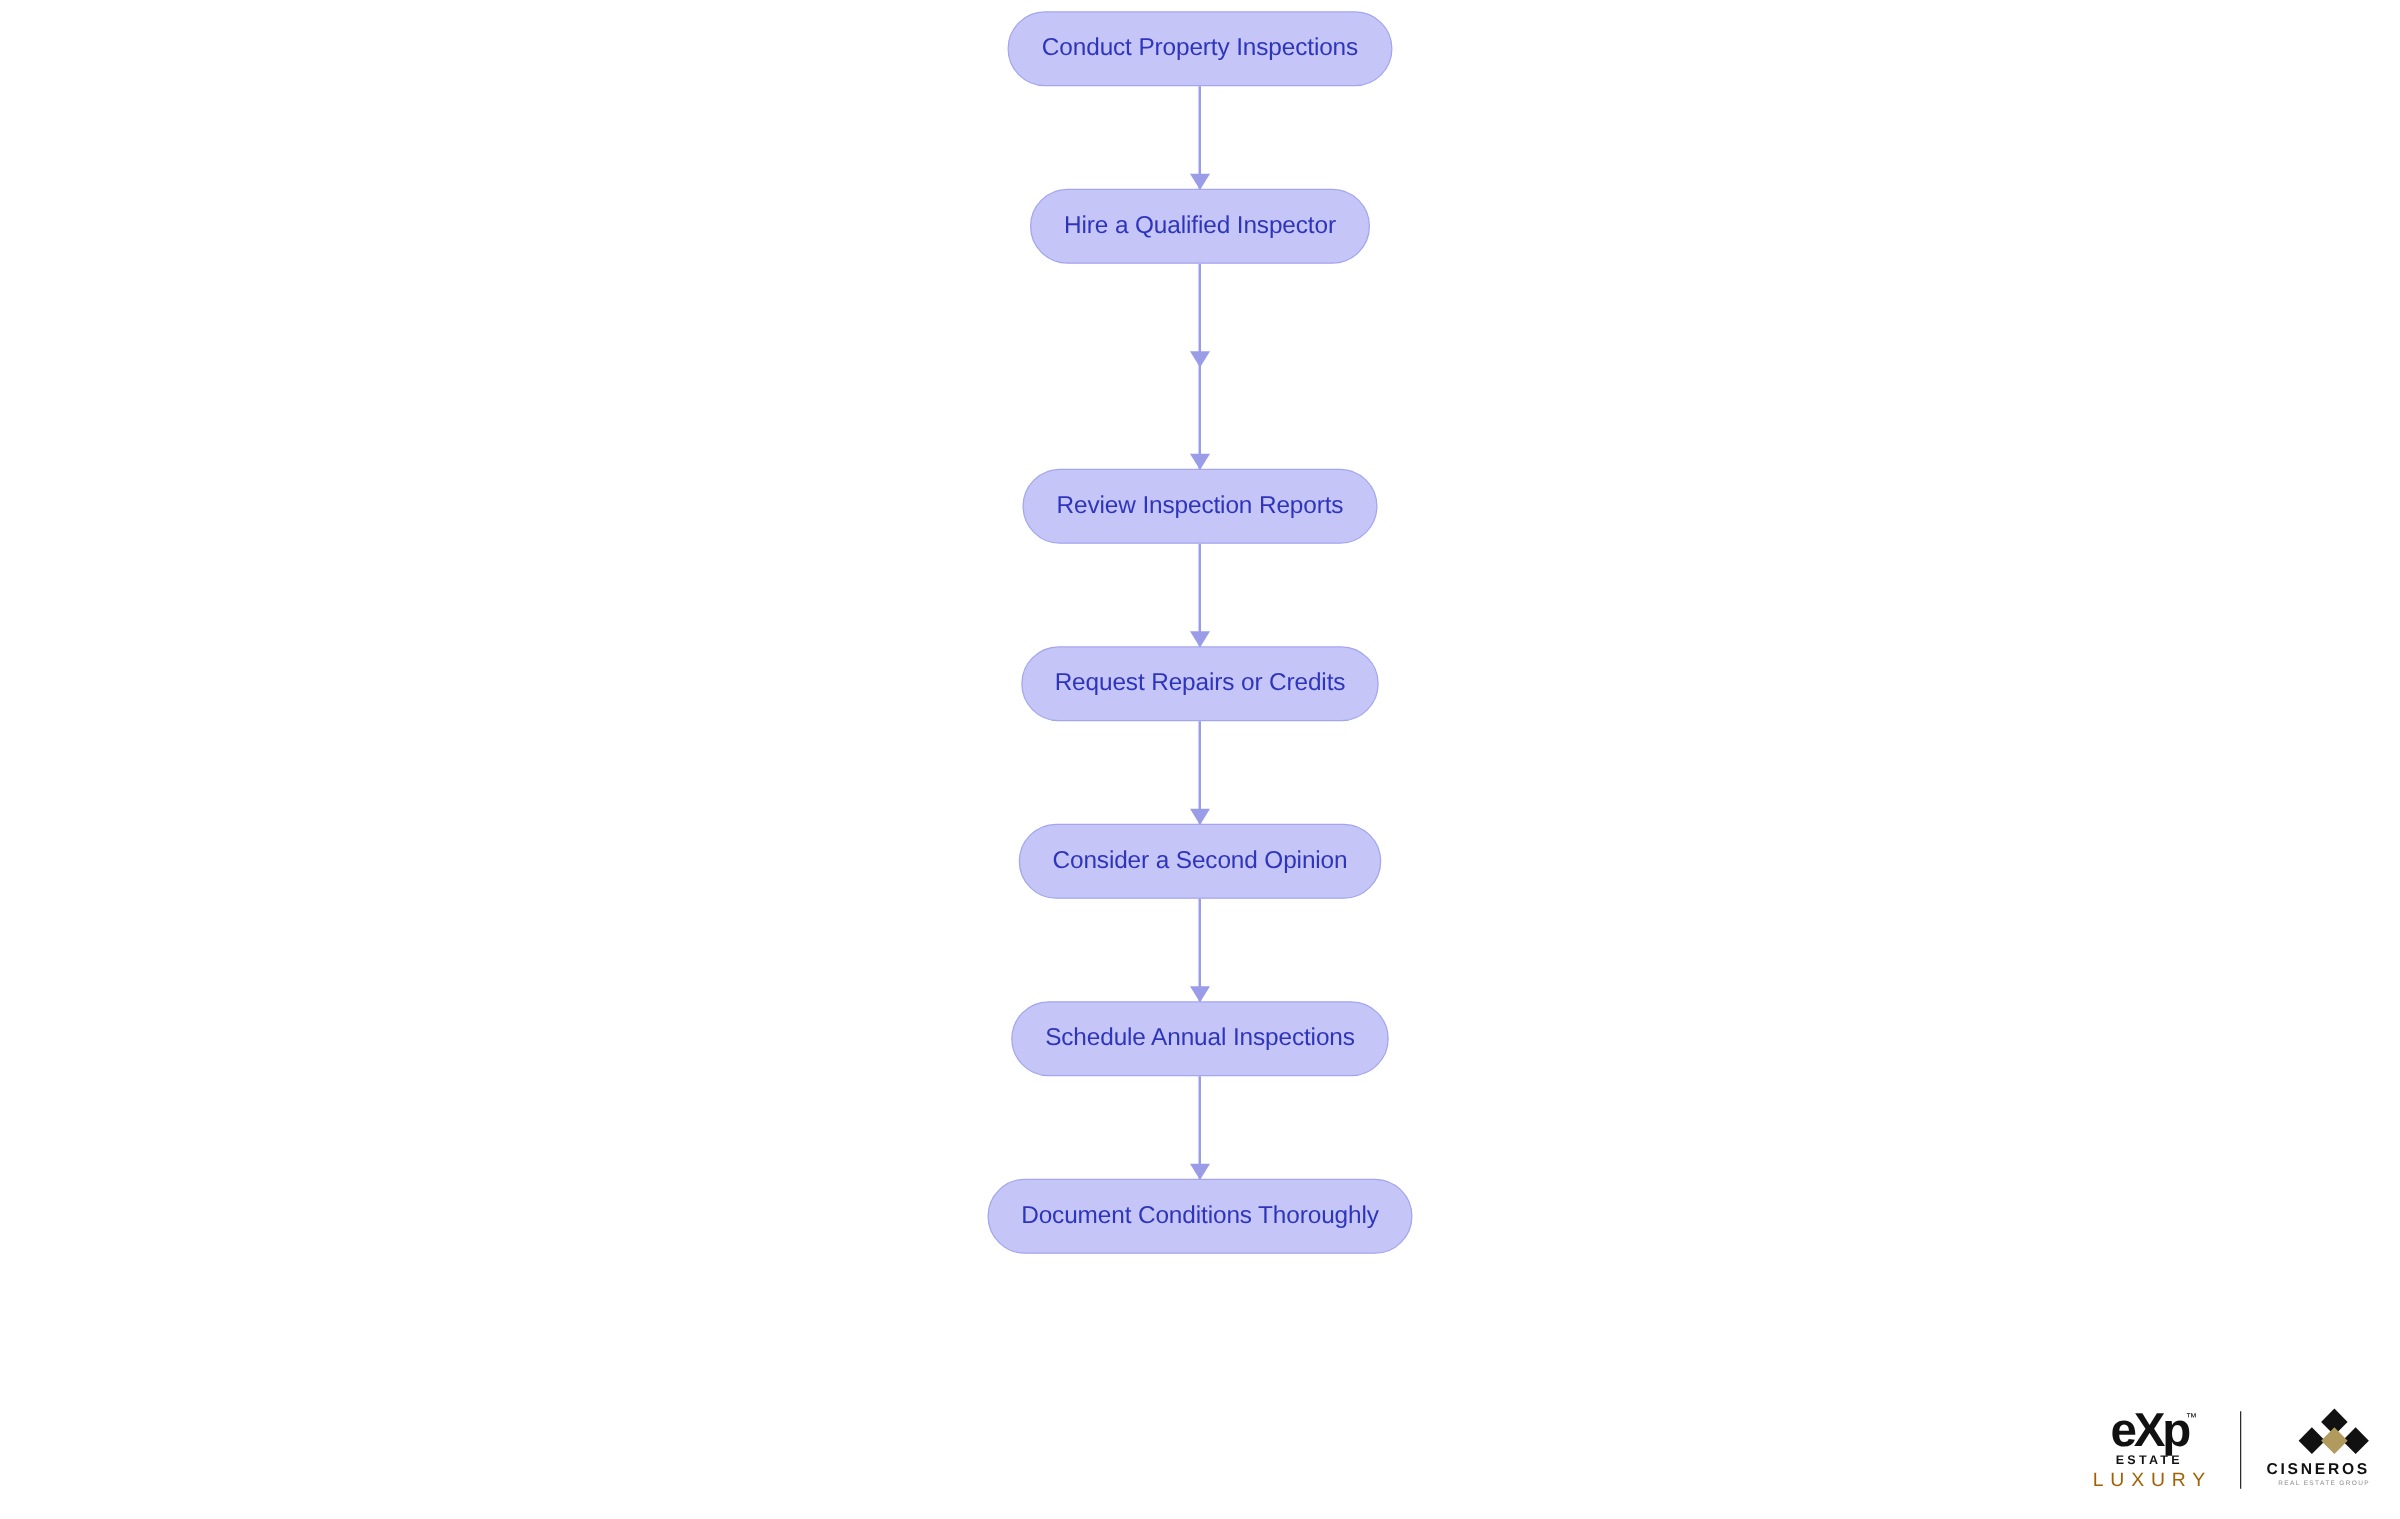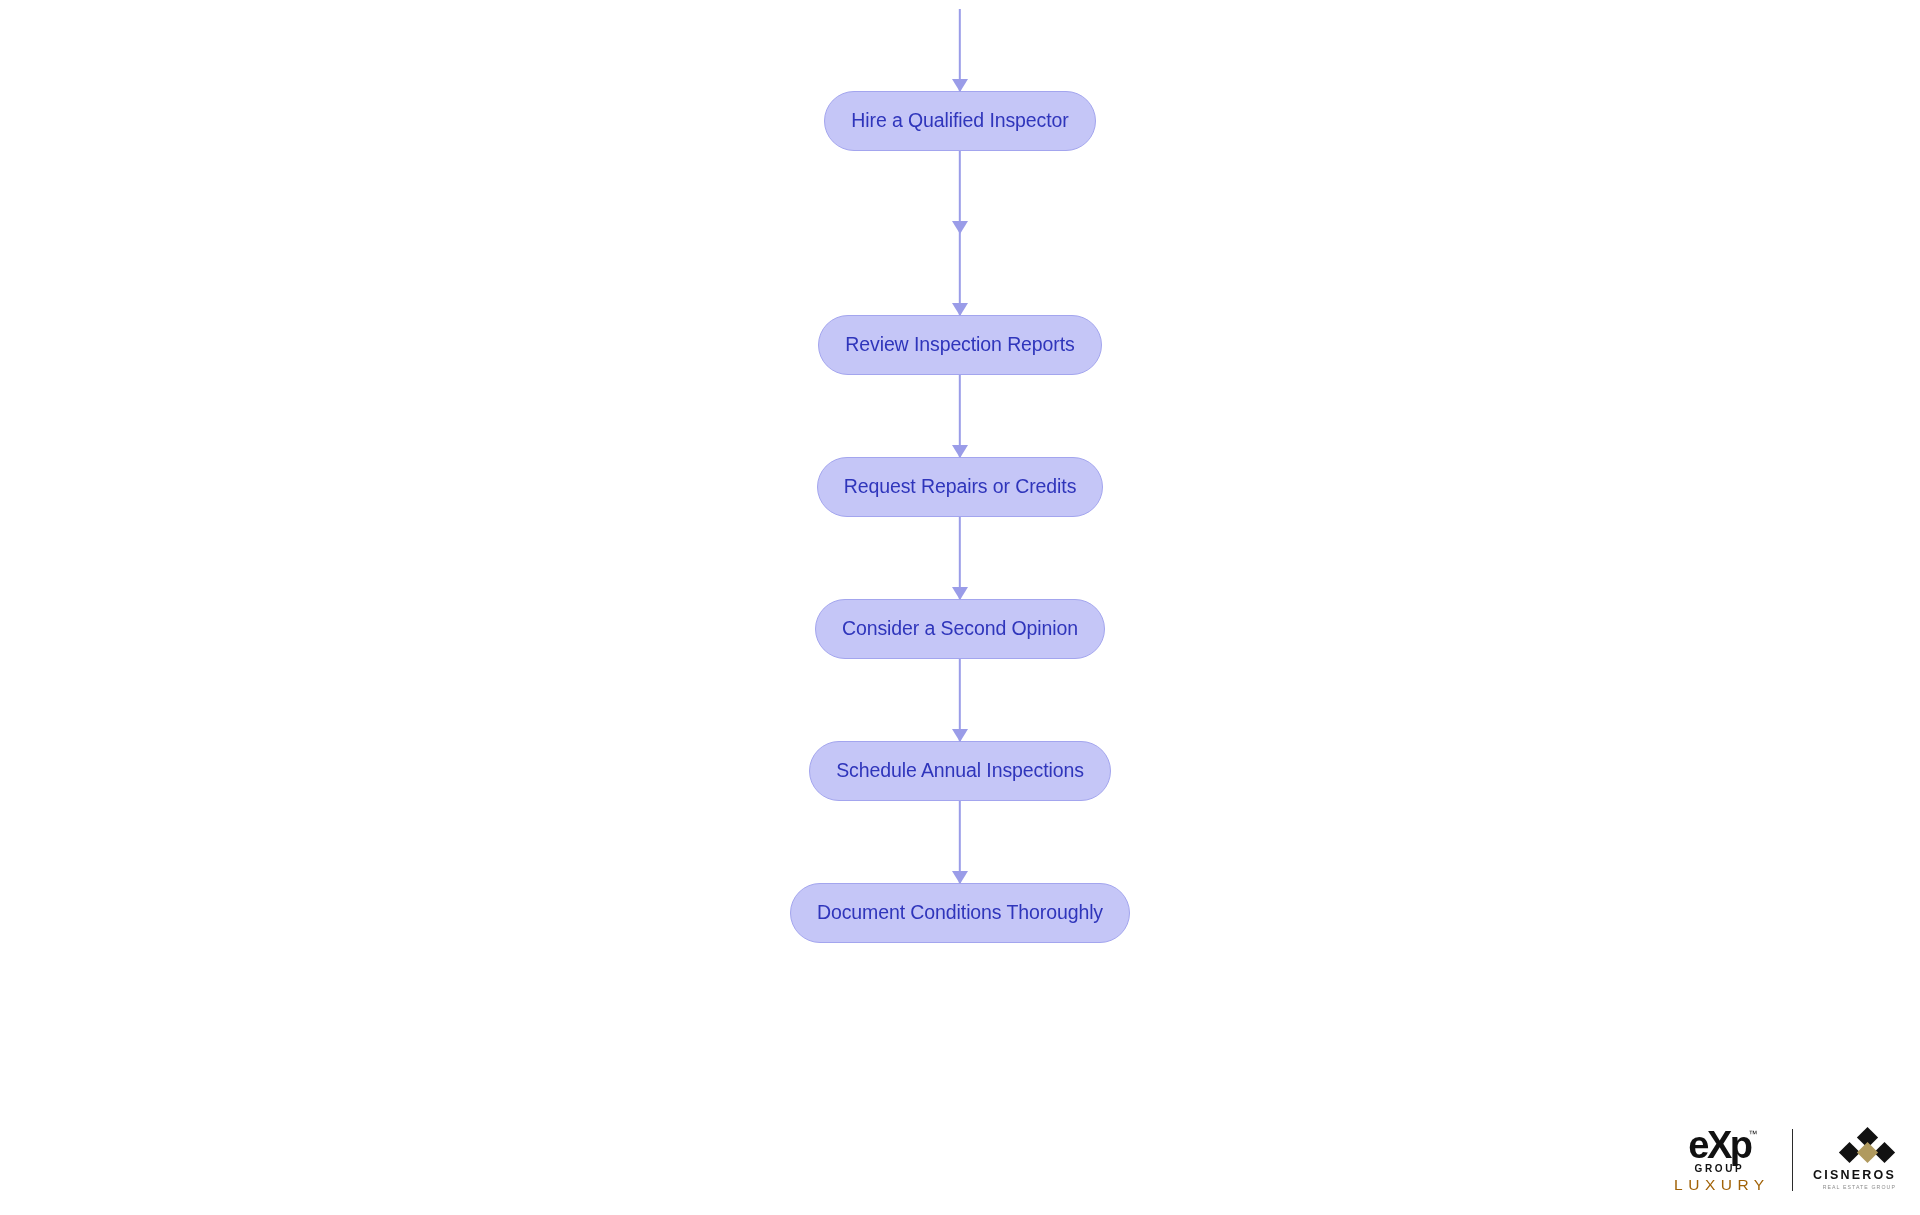--- a/index.html
+++ b/index.html
@@ -182,20 +182,23 @@
     margin-top: 3px;
     white-space: nowrap;
   }
 </style>
 </head>
 <body>
 
 <div id="flowchart">
   <div class="flow-col">
 
+    <div class="node">
+      <span class="node-label">Conduct Property Inspections</span>
+    </div>
 
     <div class="connector">
       <span class="stem"></span>
       <span class="head"></span>
     </div>
 
     <div class="node">
       <span class="node-label">Hire a Qualified Inspector</span>
     </div>
 
@@ -252,21 +255,21 @@
 
   </div>
 </div>
 
 <div id="branding">
 
   <div class="exp-logo">
     <div class="exp-wordmark">
       <span>eXp</span><span class="tm">™</span>
     </div>
-    <div class="exp-realty">GROUP</div>
+    <div class="exp-realty">ESTATE</div>
     <div class="exp-luxury">LUXURY</div>
   </div>
 
   <div class="brand-divider"></div>
 
   <div class="cisneros-logo">
     <div class="diamond-cluster">
       <span class="dmd dmd-top"></span>
       <span class="dmd dmd-left"></span>
       <span class="dmd dmd-right"></span>

